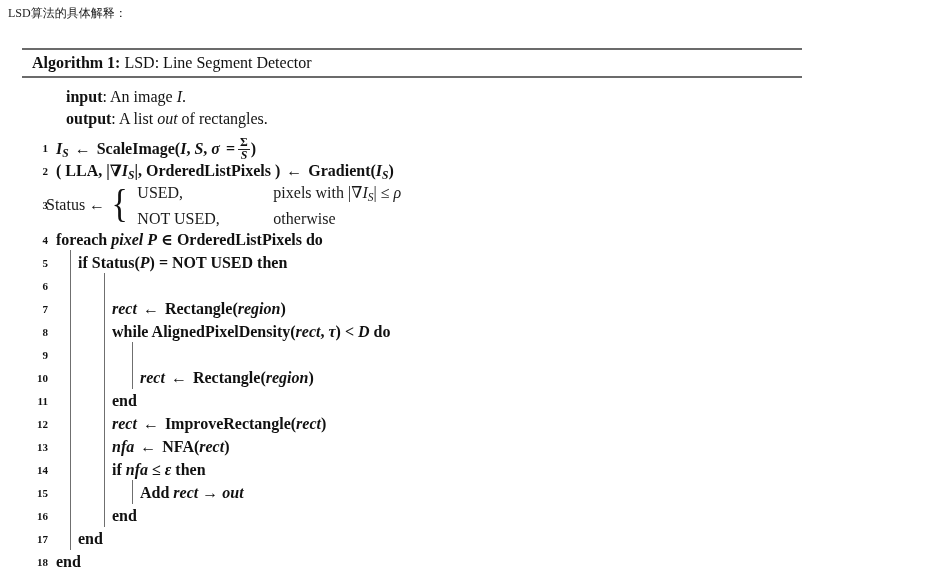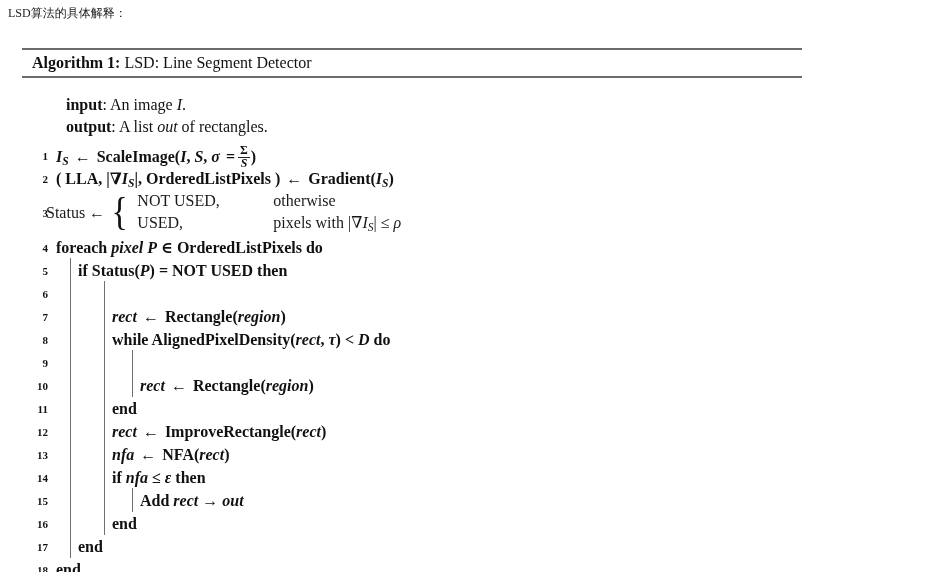--- a/index.html
+++ b/index.html
@@ -50,21 +50,21 @@
   .algo-title {
     font-size: 16px;
     line-height: 20px;
     padding: 3px 0 2px 10px;
     white-space: nowrap;
     color: #111;
   }
   .algo-title b { font-weight: bold; }
 
   
-  .io-block { padding-top: 16px; }
+  .io-block { padding-top: 8px; }
   .io-line {
     font-size: 16px;
     line-height: 22px;
     padding-left: 44px;
     white-space: nowrap;
     color: #111;
   }
   .io-line b { font-weight: bold; }
 
   
@@ -213,24 +213,24 @@
       <span class="code">( LLA, |∇<span class="mathvar">I<span class="sub">S</span></span>|, OrderedListPixels )<span class="op">&nbsp;←&nbsp;</span>Gradient(<span class="mathvar">I<span class="sub">S</span></span>)</span>
     </div>
 
     <div class="algo-line tall">
       <span class="lineno">3</span>
       <span class="brace-row">
         <span class="brace-lead">Status ←</span>
         <span class="brace-glyph">{</span>
         <span class="brace-cases">
           <span class="case-row">
-            <span class="case-l">NOT USED,</span><span class="case-r">otherwise</span>
+            <span class="case-l">USED,</span><span class="case-r">pixels with |∇<span class="mathvar">I<span class="sub">S</span></span>| ≤ <span class="mathvar">ρ</span></span>
           </span>
           <span class="case-row">
-            <span class="case-l">USED,</span><span class="case-r">pixels with |∇<span class="mathvar">I<span class="sub">S</span></span>| ≤ <span class="mathvar">ρ</span></span>
+            <span class="case-l">NOT USED,</span><span class="case-r">otherwise</span>
           </span>
         </span>
       </span>
     </div>
 
     <div class="algo-line">
       <span class="lineno">4</span>
       <span class="code"><b>foreach</b>
         <span class="it">pixel</span> <span class="mathvar">P</span> ∈ OrderedListPixels
         <b>do</b></span>

